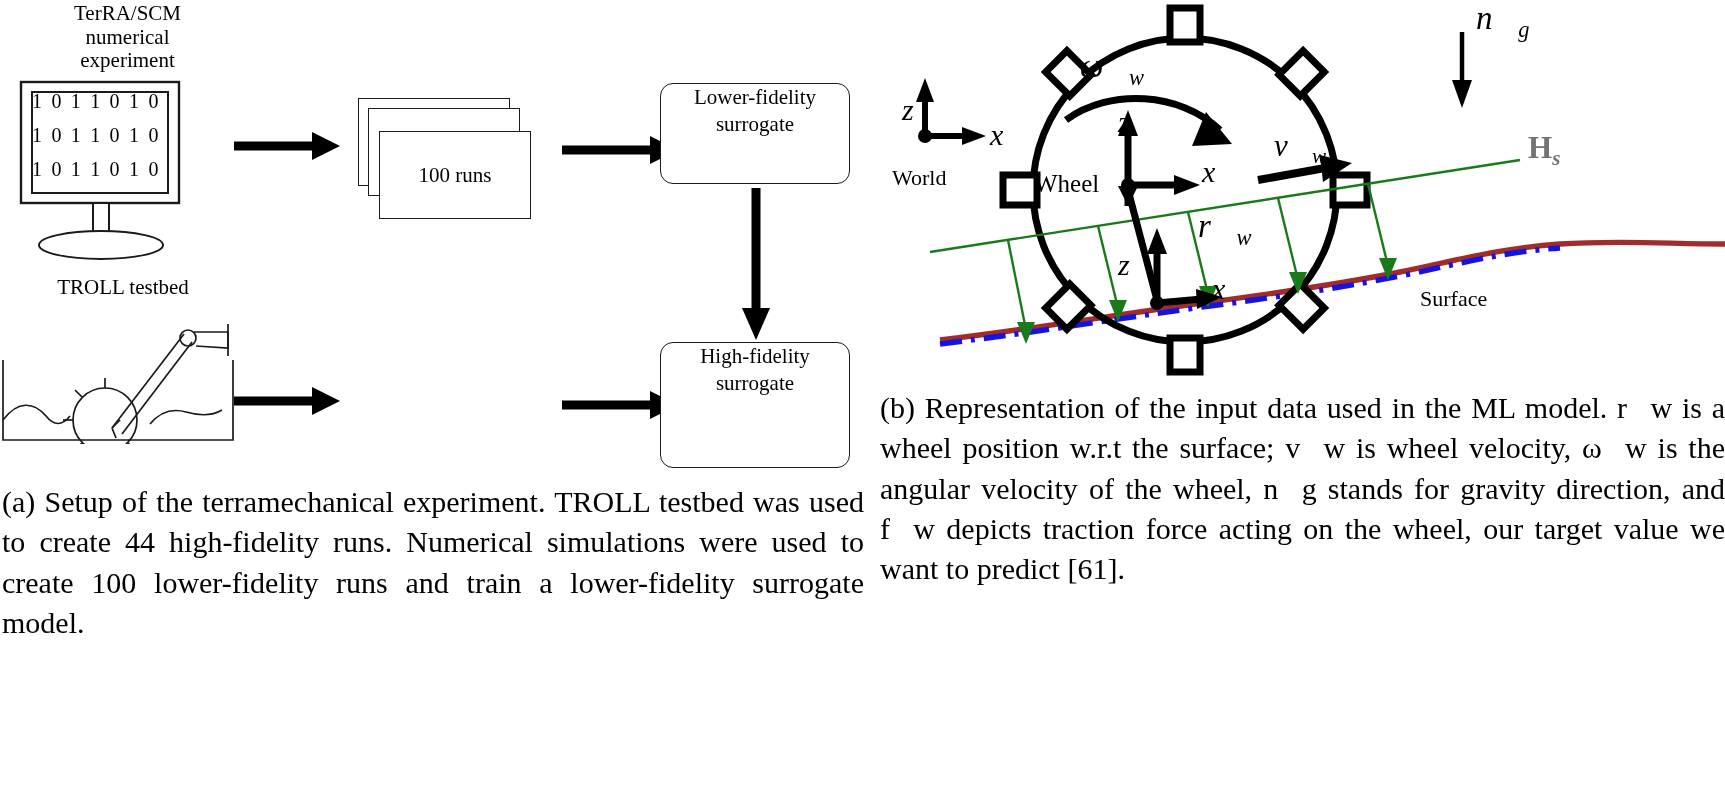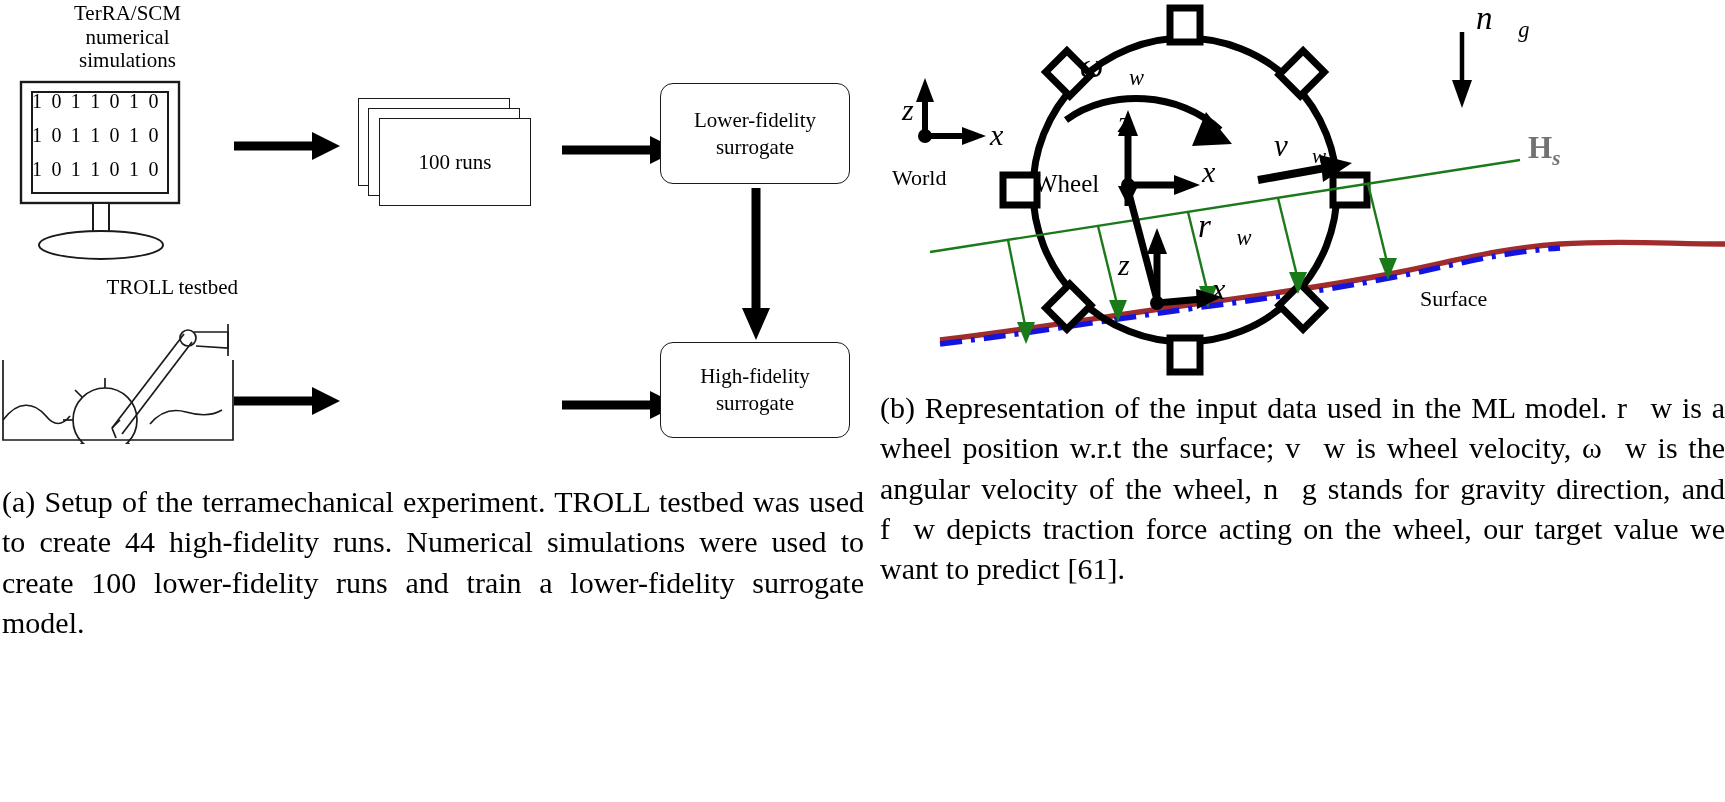--- a/index.html
+++ b/index.html
@@ -9,31 +9,31 @@
   .panel{position:absolute;}
 
   
   #panel-a{left:0;top:0;width:870px;height:470px;}
   #panel-b{left:880px;top:0;width:845px;height:390px;}
 
   .lbl{position:absolute;text-align:center;line-height:1.12;}
 
   
   #sim-label{left:20px;top:2px;width:215px;font-size:21px;}
-  #troll-label{left:8px;top:276px;width:230px;font-size:21px;text-align:right;}
+  #troll-label{left:8px;top:276px;width:230px;font-size:21px;text-align:center;}
 
   
   .cardstack{position:absolute;}
   .card{position:absolute;background:#fff;border:1.6px solid #1a1a1a;box-sizing:border-box;}
   .card.front{display:flex;align-items:center;justify-content:center;font-size:21px;}
 
   
   .roundbox{position:absolute;background:#fff;border:1.8px solid #1a1a1a;border-radius:13px;
             box-sizing:border-box;display:flex;flex-direction:column;align-items:center;
-            justify-content:center;font-size:21px;line-height:1.28;text-align:center;}
+            font-size:21px;line-height:1.28;text-align:center;}
 
   
   .caption{position:absolute;font-size:30px;line-height:1.345;text-align:justify;
            text-justify:inter-word;}
   #caption-a{left:2px;top:482px;width:862px;}
   #caption-b{left:880px;top:388px;width:845px;}
   sub{font-size:0.68em;font-style:italic;}
 
   
   .dtxt{position:absolute;white-space:nowrap;}
@@ -43,21 +43,21 @@
 </head>
 <body>
 
 <div class="fig">
 
   <div class="panel" id="panel-a">
 
     <div class="lbl" id="sim-label">
       <div>TerRA/SCM</div>
       <div>numerical</div>
-      <div>simulations</div>
+      <div>experiment</div>
     </div>
 
     <svg class="panel" style="left:10px;top:78px;" width="230" height="185" viewBox="0 0 230 185">
       <rect x="11" y="4" width="158" height="121" fill="#fff" stroke="#1a1a1a" stroke-width="2.4"></rect>
       <rect x="22" y="14" width="136" height="101" fill="#fff" stroke="#1a1a1a" stroke-width="2.0"></rect>
       <rect x="83" y="125" width="16" height="34" fill="#fff" stroke="#1a1a1a" stroke-width="2.0"></rect>
       <ellipse cx="91" cy="167" rx="62" ry="14" fill="#fff" stroke="#1a1a1a" stroke-width="2.0"></ellipse>
     </svg>
     <div class="dtxt" style="left:32px;top:90px;font-size:20px;letter-spacing:2.2px;">1 0 1 1 0 1 0</div>
     <div class="dtxt" style="left:32px;top:124px;font-size:20px;letter-spacing:2.2px;">1 0 1 1 0 1 0</div>
@@ -95,21 +95,21 @@
     </svg>
 
     <svg class="panel" style="left:232px;top:128px;" width="112" height="36" viewBox="0 0 112 36">
       <path d="M2 18 L86 18" stroke="#000" stroke-width="9" fill="none"></path>
       <path d="M80 4 L108 18 L80 32 Z" fill="#000"></path>
     </svg>
 
     <div class="cardstack" style="left:358px;top:98px;width:190px;height:110px;">
       <div class="card" style="left:0px;top:0px;width:152px;height:88px;"></div>
       <div class="card" style="left:10px;top:10px;width:152px;height:88px;"></div>
-      <div class="card front" style="left:21px;top:20px;width:152px;height:88px;">
+      <div class="card front" style="left:21px;top:33px;width:152px;height:88px;">
         <span>100 runs</span>
       </div>
     </div>
 
     <svg class="panel" style="left:560px;top:132px;" width="122" height="36" viewBox="0 0 122 36">
       <path d="M2 18 L96 18" stroke="#000" stroke-width="9" fill="none"></path>
       <path d="M90 4 L118 18 L90 32 Z" fill="#000"></path>
     </svg>
 
     <div class="roundbox" style="left:660px;top:83px;width:190px;height:101px;">
@@ -126,21 +126,21 @@
       <path d="M2 18 L86 18" stroke="#000" stroke-width="9" fill="none"></path>
       <path d="M80 4 L108 18 L80 32 Z" fill="#000"></path>
     </svg>
 
 
     <svg class="panel" style="left:560px;top:387px;" width="122" height="36" viewBox="0 0 122 36">
       <path d="M2 18 L96 18" stroke="#000" stroke-width="9" fill="none"></path>
       <path d="M90 4 L118 18 L90 32 Z" fill="#000"></path>
     </svg>
 
-    <div class="roundbox" style="left:660px;top:342px;width:190px;height:96px;">
+    <div class="roundbox" style="left:660px;top:342px;width:190px;height:126px;">
       <div>High-fidelity</div>
       <div>surrogate</div>
     </div>
   </div>
 
   <div class="panel" id="panel-b">
 
     <svg width="845" height="390" viewBox="0 0 845 390">
 
       <path d="M60 340 C 160 328, 240 314, 330 302 C 420 290, 470 282, 520 272

